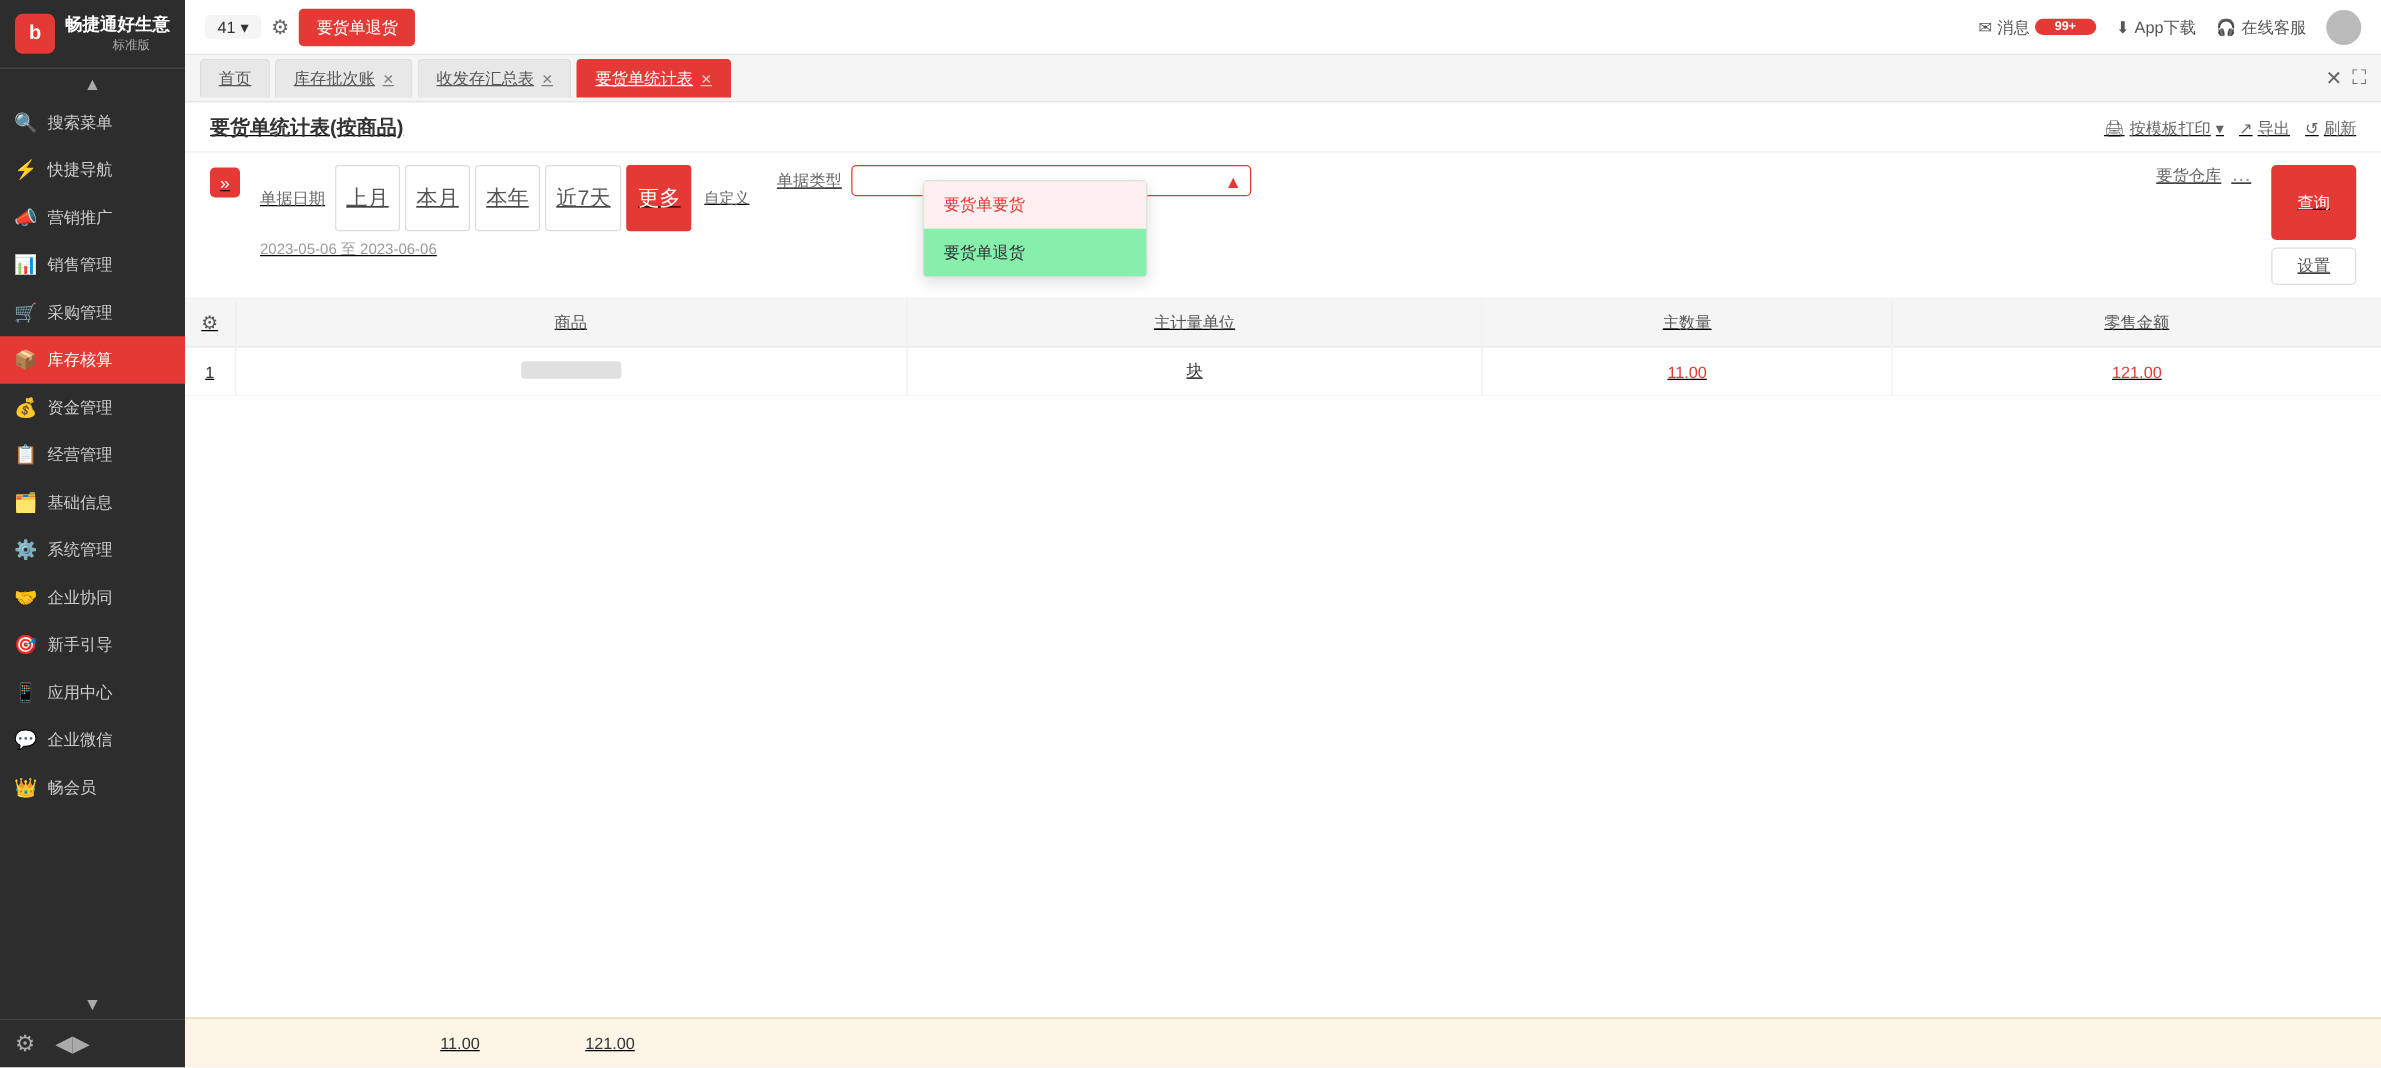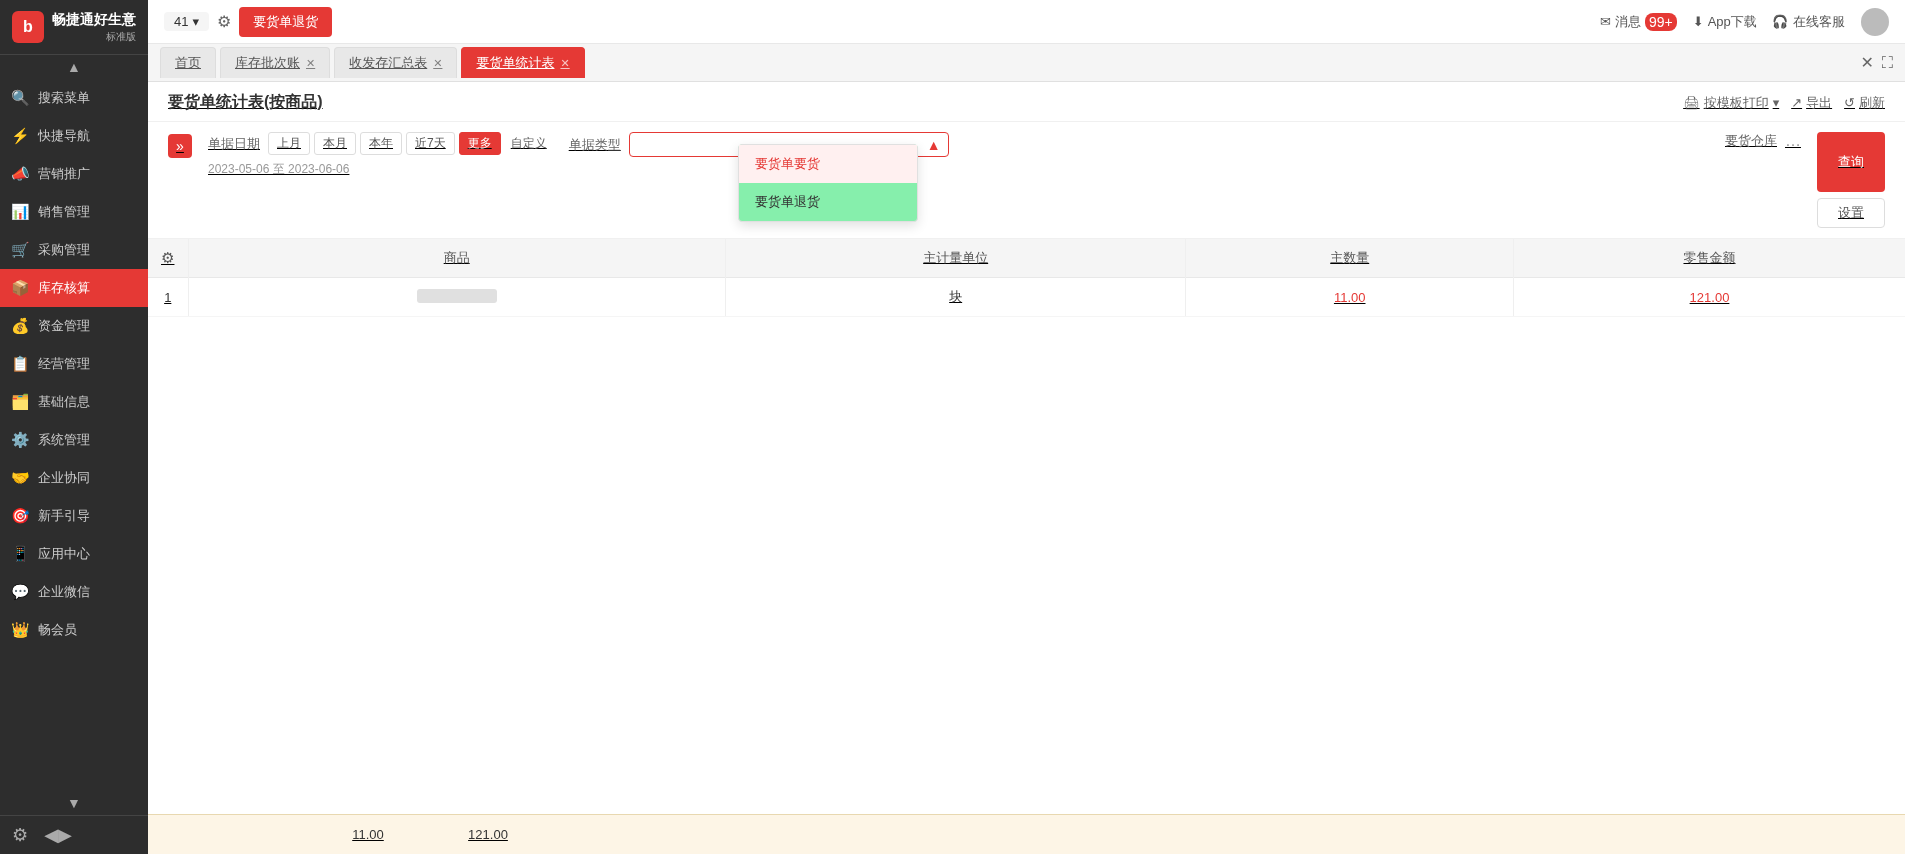--- a/index.html
+++ b/index.html
@@ -29,23 +29,23 @@
       height: 32px;
       background: #e53935;
       border-radius: 6px;
       display: flex;
       align-items: center;
       justify-content: center;
       color: #fff;
       font-weight: bold;
       font-size: 16px;
     }
-    .logo-text { font-size: 12px; line-height: 1.4; text-align: right; }
+    .logo-text { font-size: 12px; line-height: 1.4; }
     .logo-text .main { font-size: 14px; font-weight: bold; color: #fff; }
-    .logo-text .sub { font-size: 10px; color: #aaa; }
+    .logo-text .sub { font-size: 10px; color: #aaa; margin-left: 38px; }
 
     .sidebar-scroll-btn {
       background: none;
       border: none;
       color: #aaa;
       text-align: center;
       padding: 4px;
       cursor: pointer;
       font-size: 14px;
     }
@@ -152,23 +152,23 @@
     .topbar-right-item {
       display: flex;
       align-items: center;
       gap: 4px;
       cursor: pointer;
     }
     .badge {
       background: #e53935;
       color: #fff;
       border-radius: 8px;
-      font-size: 14px;
-      padding: 1px 4px;
-      font-weight: normal;
+      font-size: 10px;
+      padding: 1px 16px;
+      font-weight: bold;
     }
     .avatar {
       width: 28px;
       height: 28px;
       background: #bbb;
       border-radius: 50%;
     }
 
     
     .tabs-bar {
@@ -295,25 +295,25 @@
       color: #666;
       font-size: 13px;
       white-space: nowrap;
     }
     .filter-date-btns {
       display: flex;
       align-items: center;
       gap: 4px;
     }
     .filter-date-btn {
-      padding: 2px 8px;
+      padding: 14px 8px;
       border: 1px solid #ddd;
       border-radius: 3px;
       cursor: pointer;
-      font-size: 12px;
+      font-size: 17px;
       background: #fff;
       color: #555;
     }
     .filter-date-btn.more {
       background: #e53935;
       color: #fff;
       border-color: #e53935;
     }
     .filter-date-custom {
       color: #666;

